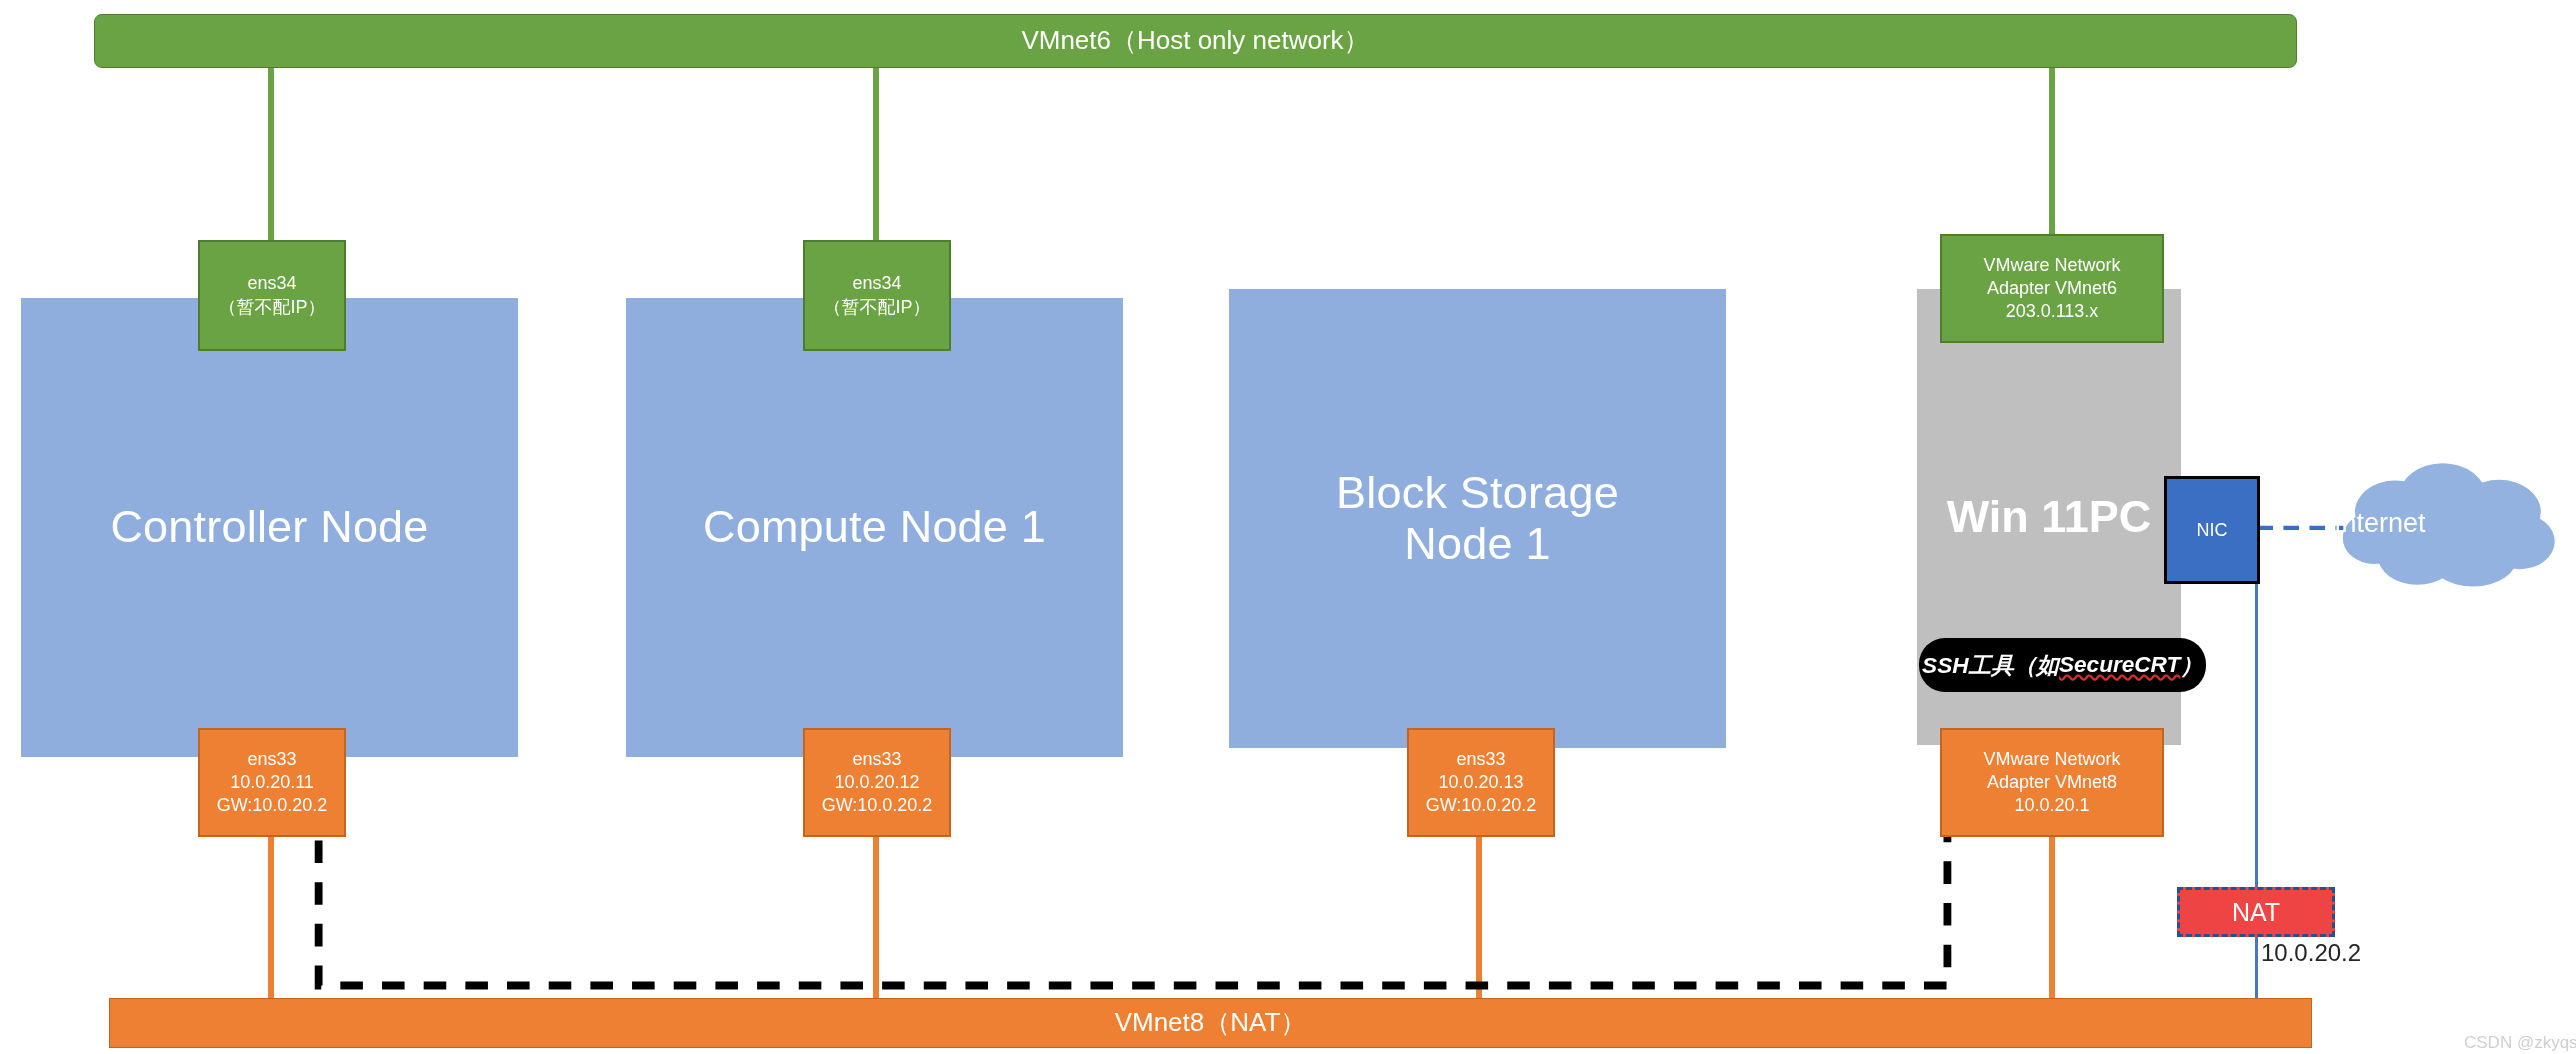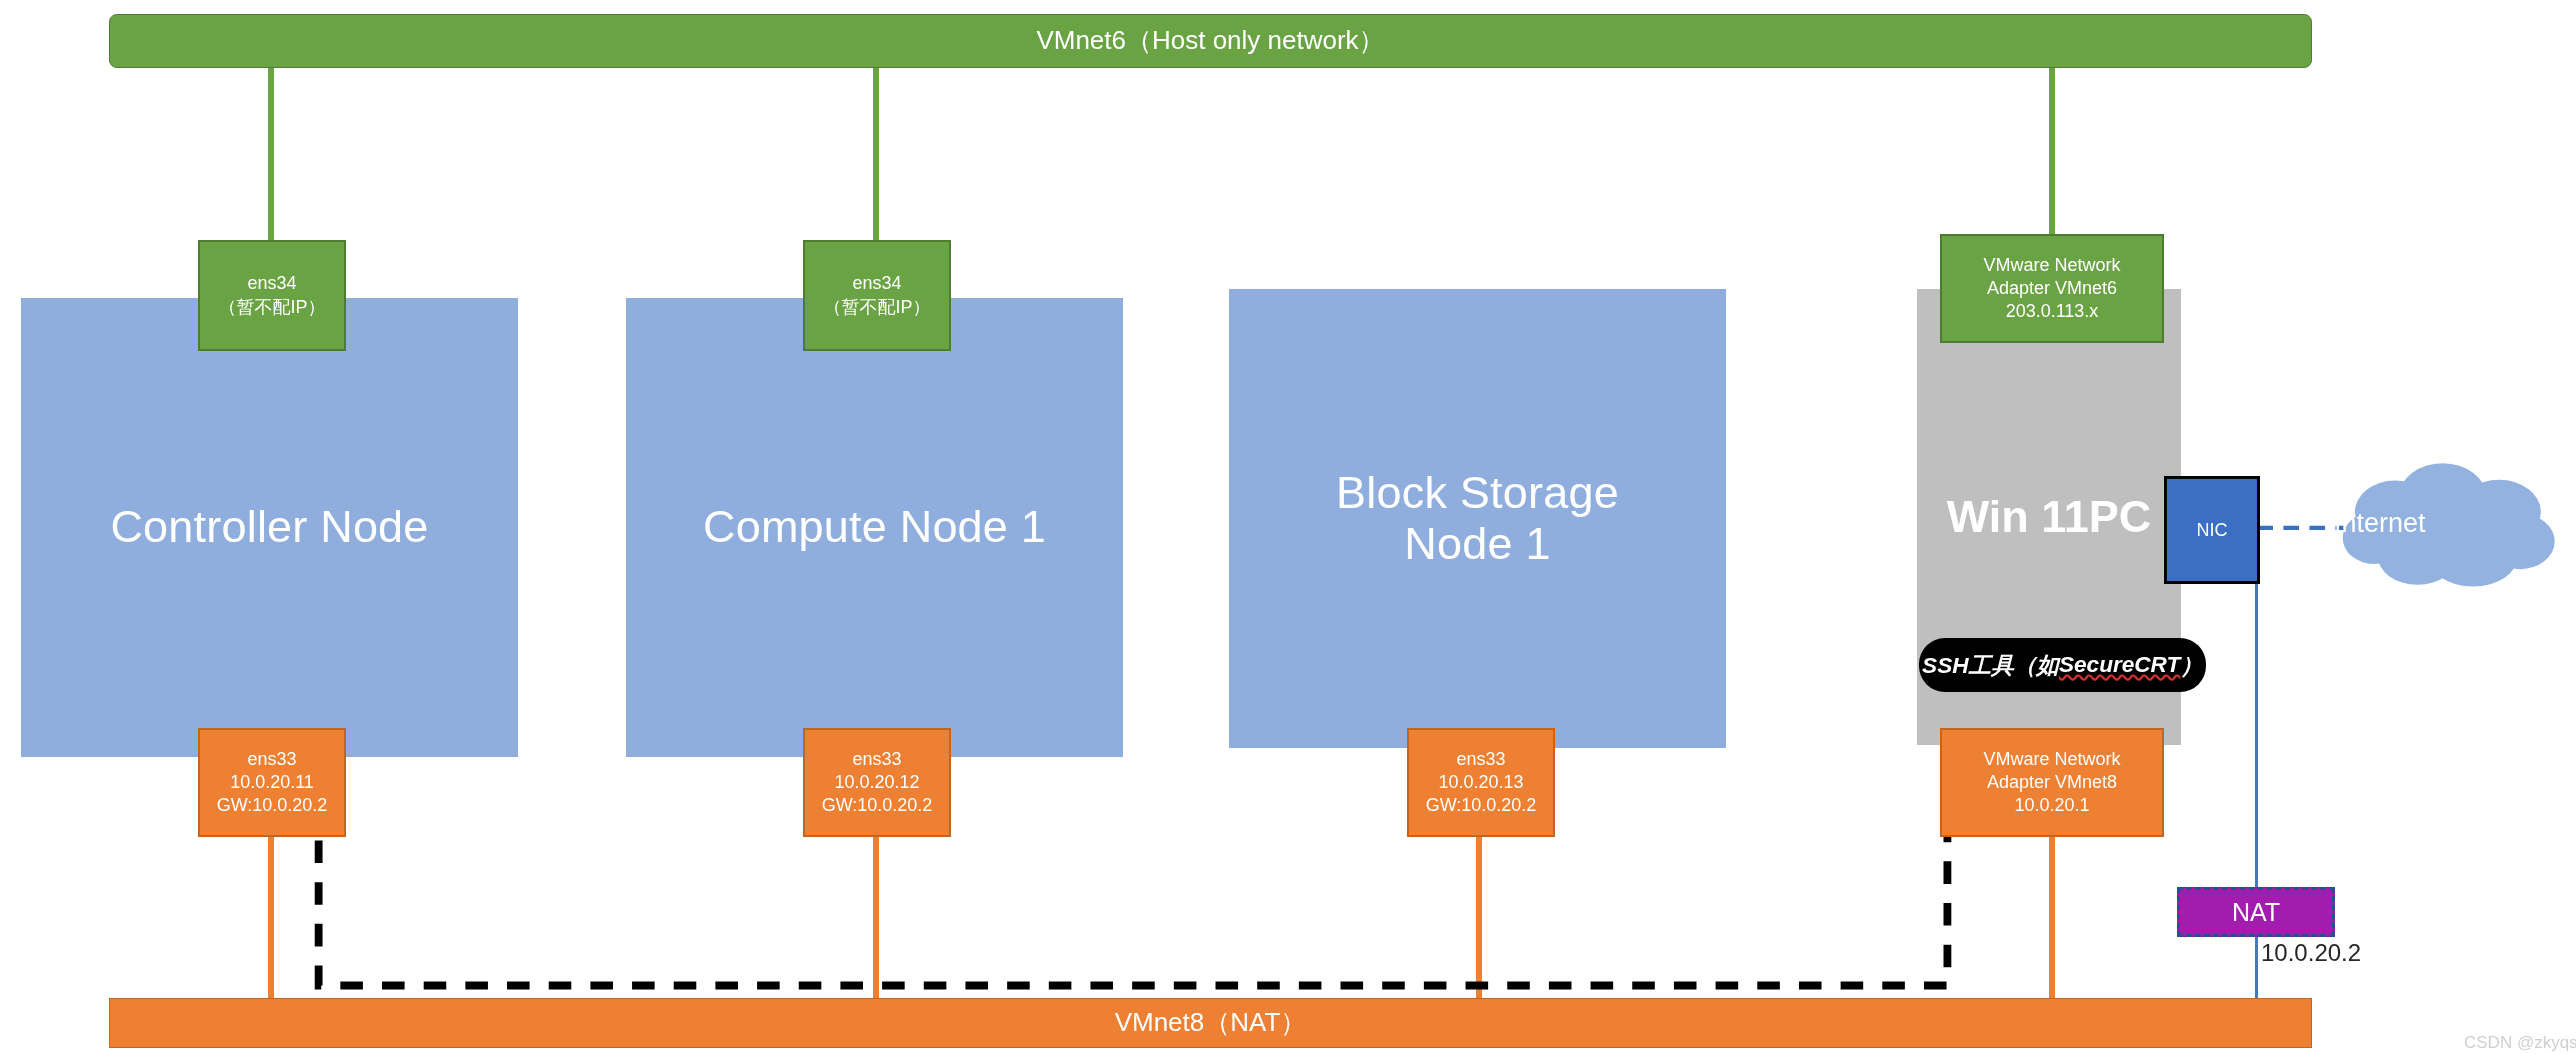--- a/index.html
+++ b/index.html
@@ -91,21 +91,21 @@
     border: 3.5px solid #000000;
     display: flex;
     align-items: center;
     justify-content: center;
     color: #ffffff;
     font-size: 18px;
   }
 
   
   .natbox {
-    background: #a21caf;
+    background: #ef4444;
     border: 3.5px dashed #27508e;
     display: flex;
     align-items: center;
     justify-content: center;
     color: #ffffff;
     font-size: 25px;
   }
 
   
   .sshtip {
@@ -188,21 +188,21 @@
       <ellipse cx="214" cy="96" rx="40" ry="32"></ellipse>
       <ellipse cx="160" cy="112" rx="52" ry="36"></ellipse>
       <ellipse cx="96" cy="112" rx="46" ry="34"></ellipse>
       <ellipse cx="46" cy="92" rx="36" ry="30"></ellipse>
       <rect x="40" y="58" width="182" height="58" rx="28"></rect>
     </g>
   </svg>
   <div class="abs" style="left:2334px; top:508px; width:226px; text-align:left;
               color:#ffffff; font-size:27px;">Internet</div>
 
-  <div class="netbar green abs" style="left:109px; top:14px; width:2203px; height:54px;">
+  <div class="netbar green abs" style="left:94px; top:14px; width:2203px; height:54px;">
     <span>VMnet6（Host only network）</span>
   </div>
 
   <div class="netbar orange abs" style="left:109px; top:998px; width:2203px; height:50px;">
     <span>VMnet8（NAT）</span>
   </div>
 
   <div class="vmnode abs" style="left:21px; top:298px; width:497px; height:459px;">
     <span>Controller Node</span>
   </div>

